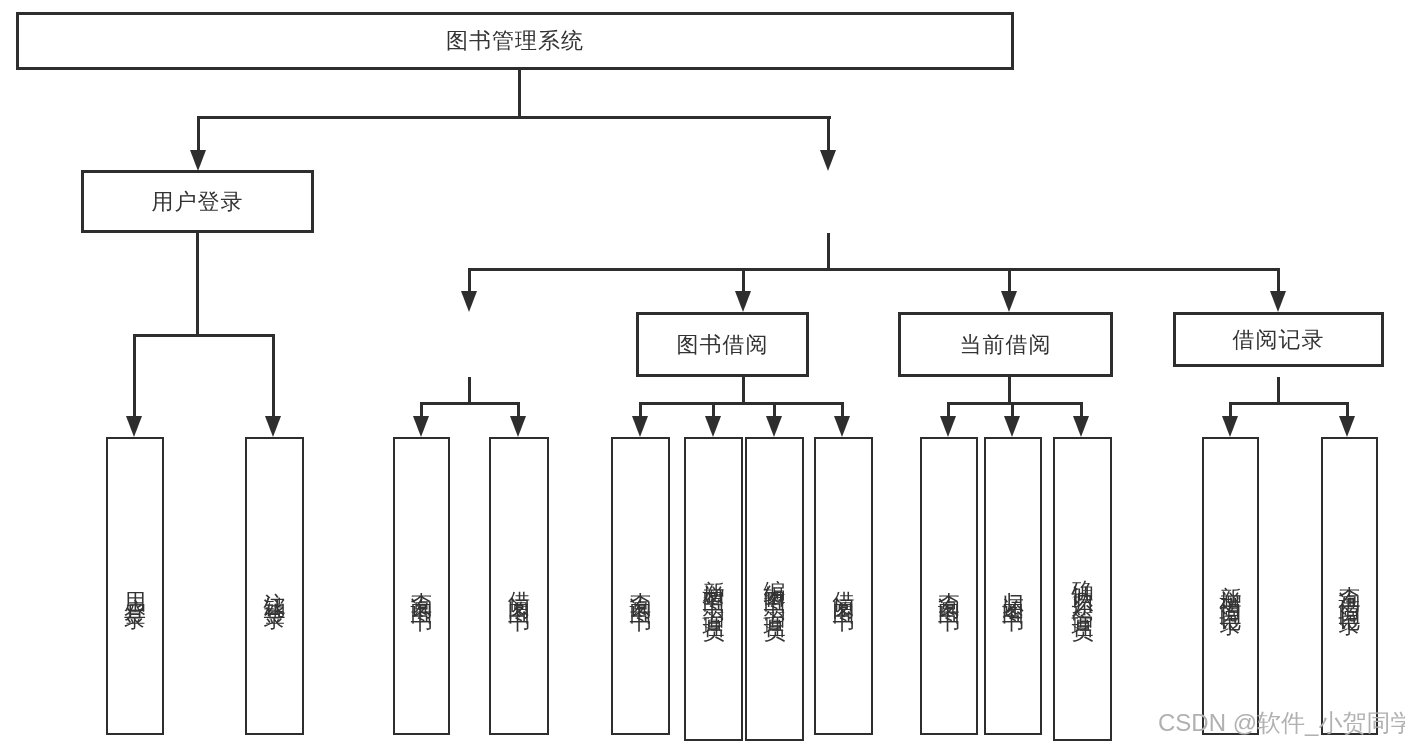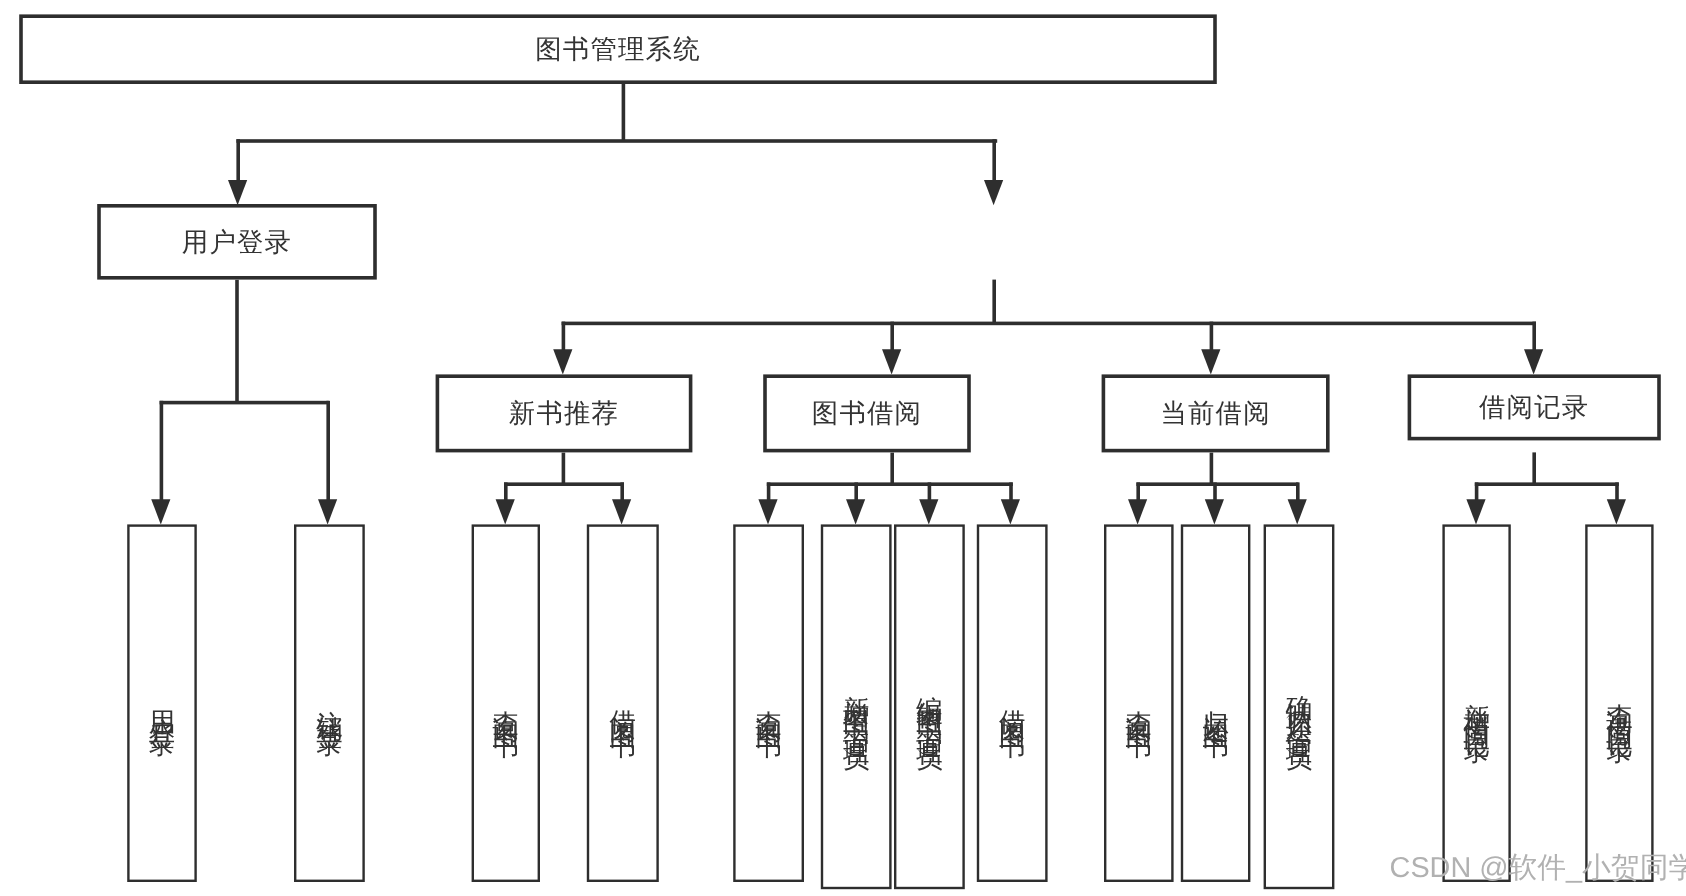--- a/index.html
+++ b/index.html
@@ -67,29 +67,26 @@
 
   <div class="box" style="left:16px; top:12px; width:998px; height:58px;">
     <span>图书管理系统</span>
   </div>
 
   <div class="box" style="left:81px; top:170px; width:233px; height:63px;">
     <span>用户登录</span>
   </div>
 
 
-  <div class="box" style="left:363px; top:312px; width:214px; height:65px;">
-    <span>新书推荐</span>
-  </div>
 
   <div class="box" style="left:636px; top:312px; width:173px; height:65px;">
     <span>图书借阅</span>
   </div>
 
-  <div class="box" style="left:918px; top:312px; width:190px; height:65px;">
+  <div class="box" style="left:898px; top:312px; width:215px; height:65px;">
     <span>当前借阅</span>
   </div>
 
   <div class="box" style="left:1173px; top:312px; width:211px; height:55px;">
     <span>借阅记录</span>
   </div>
 
   <div class="box leaf" style="left:106px; top:437px; width:58px; height:298px;">
     <span class="vtext">用户登录</span>
   </div>

